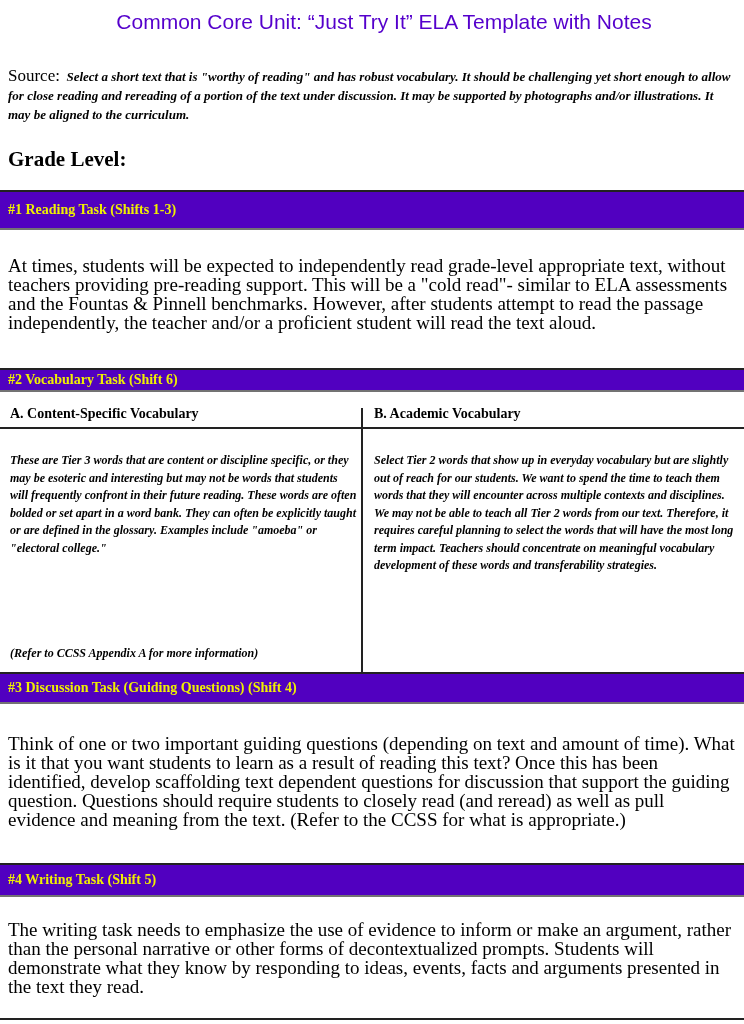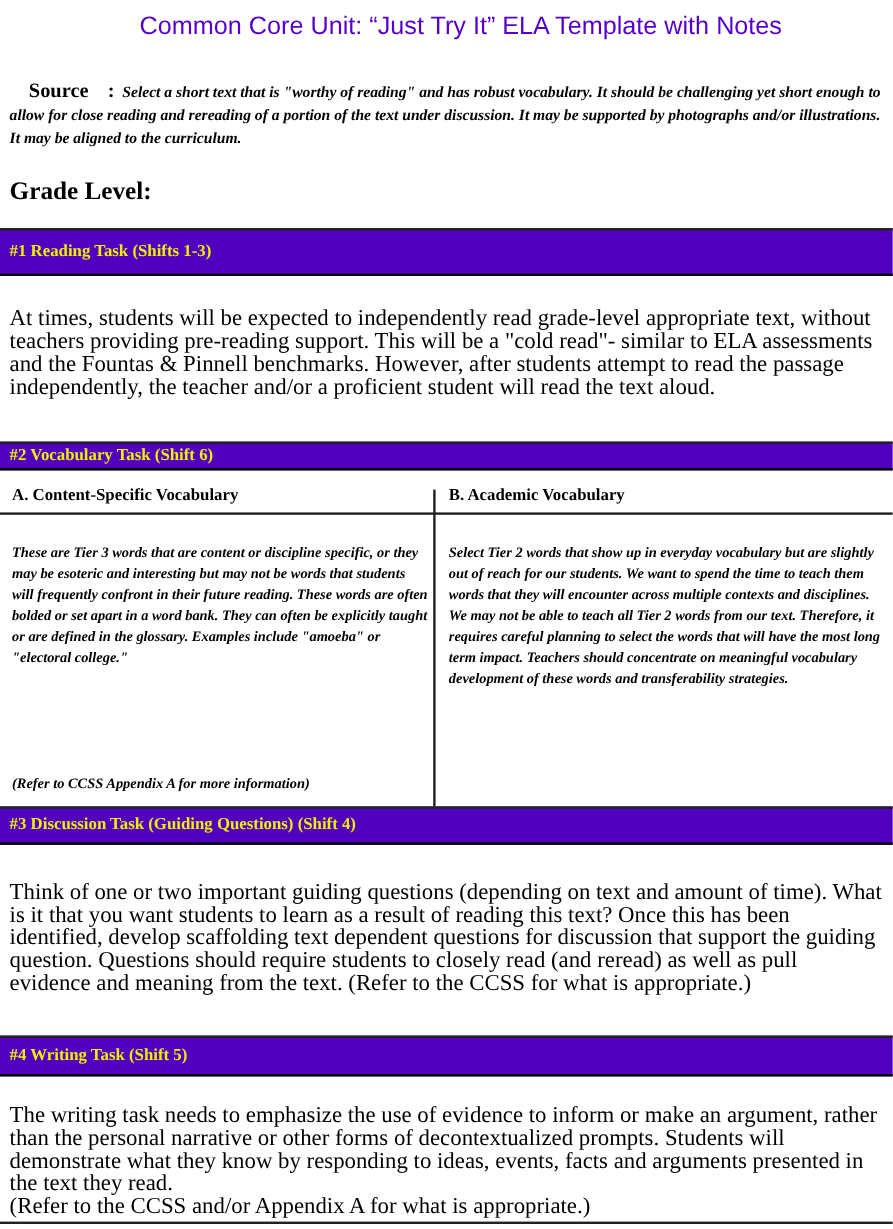--- a/index.html
+++ b/index.html
@@ -2,25 +2,25 @@
 <html><head>
 <meta charset="utf-8">
 <style>
   html, body { margin: 0; padding: 0; background: #ffffff; }
   body { width: 744px; height: 1024px; position: relative; overflow: hidden;
          font-family: "Liberation Serif", serif; color: #000; }
   .title { position: absolute; left: 12px; top: 10px; width: 744px; text-align: center;
            font-family: "Liberation Sans", sans-serif; font-size: 21px; color: #5500cc; }
   .source { position: absolute; left: 8px; top: 66px; width: 730px; font-size: 13px;
             line-height: 19px; }
-  .source .lbl { font-weight: bold; font-size: 17px; font-style: normal; margin-left: 16px; }
+  .source .lbl { font-weight: normal; font-size: 17px; font-style: normal; }
   .source .txt { font-style: italic; font-weight: bold; font-size: 13px; }
   .grade { position: absolute; left: 8px; top: 147px; font-size: 21px; font-weight: bold; }
   .bar { position: absolute; left: 0; width: 744px; background: #5100c0;
-         border-top: 2px solid #222; border-bottom: 2px solid #000000; box-sizing: border-box;
+         border-top: 2px solid #222; border-bottom: 2px solid #737373; box-sizing: border-box;
          color: #f0f000; font-weight: bold; font-size: 14px; padding-left: 8px;
          display: flex; align-items: center; }
   .body-text { position: absolute; left: 8px; width: 728px; 
                font-size: 19px; line-height: 19px; }
   .colhead { position: absolute; font-weight: bold; font-size: 14px; }
   .vline { position: absolute; width: 2px; background: #222; }
   .hline { position: absolute; height: 2px; background: #222; }
   .coltext { position: absolute; font-style: italic; font-weight: bold; font-size: 12px; line-height: 17.5px; }
 </style>
 </head>
@@ -46,15 +46,14 @@
 <div class="coltext" style="left:10px;top:452px;width:348px;">These are Tier 3 words that are content or discipline specific, or they may be esoteric and interesting but may not be words that students will frequently confront in their future reading. These words are often bolded or set apart in a word bank.  They can often be explicitly taught or are defined in the glossary.  Examples include "amoeba" or "electoral college."</div>
 <div class="coltext" style="left:10px;top:645px;width:348px;">(Refer to CCSS Appendix A for more information)</div>
 <div class="coltext" style="left:374px;top:452px;width:360px;">Select Tier 2 words that show up in everyday vocabulary but are slightly out of reach for our students. We want to spend the time to teach them words that they will encounter across multiple contexts and disciplines.  We may not be able to teach all Tier 2 words from our text. Therefore, it requires careful planning to select the words that will have the most long term impact. Teachers should concentrate on meaningful vocabulary development of these words and transferability strategies.</div>
 
 <div class="bar" style="top:672px;height:32px;">#3 Discussion Task (Guiding Questions)  (Shift 4)</div>
 <div class="body-text" style="top:734px;">Think of one or two important guiding questions (depending on text and amount of time).  What is it that you want students to learn as a result of reading this text? Once this has been identified, develop scaffolding text dependent questions for discussion that support the guiding question.  Questions should require students to closely read (and reread) as well as pull evidence and meaning from the text.  (Refer to the CCSS for what is appropriate.)</div>
 
 <div class="bar" style="top:863px;height:34px;">#4 Writing Task (Shift 5)</div>
 <div class="body-text" style="top:920px;">
   <div>The writing task needs to emphasize the use of evidence to inform or make an argument, rather than the personal narrative or other forms of decontextualized prompts.  Students will demonstrate what they know by responding to ideas, events, facts and arguments presented in the text they read.</div>
-  <div>(Refer to the CCSS and/or Appendix A for what is appropriate.)</div>
 </div>
 <div class="hline" style="left:0;top:1018px;width:744px;"></div>
 
 </body></html>

